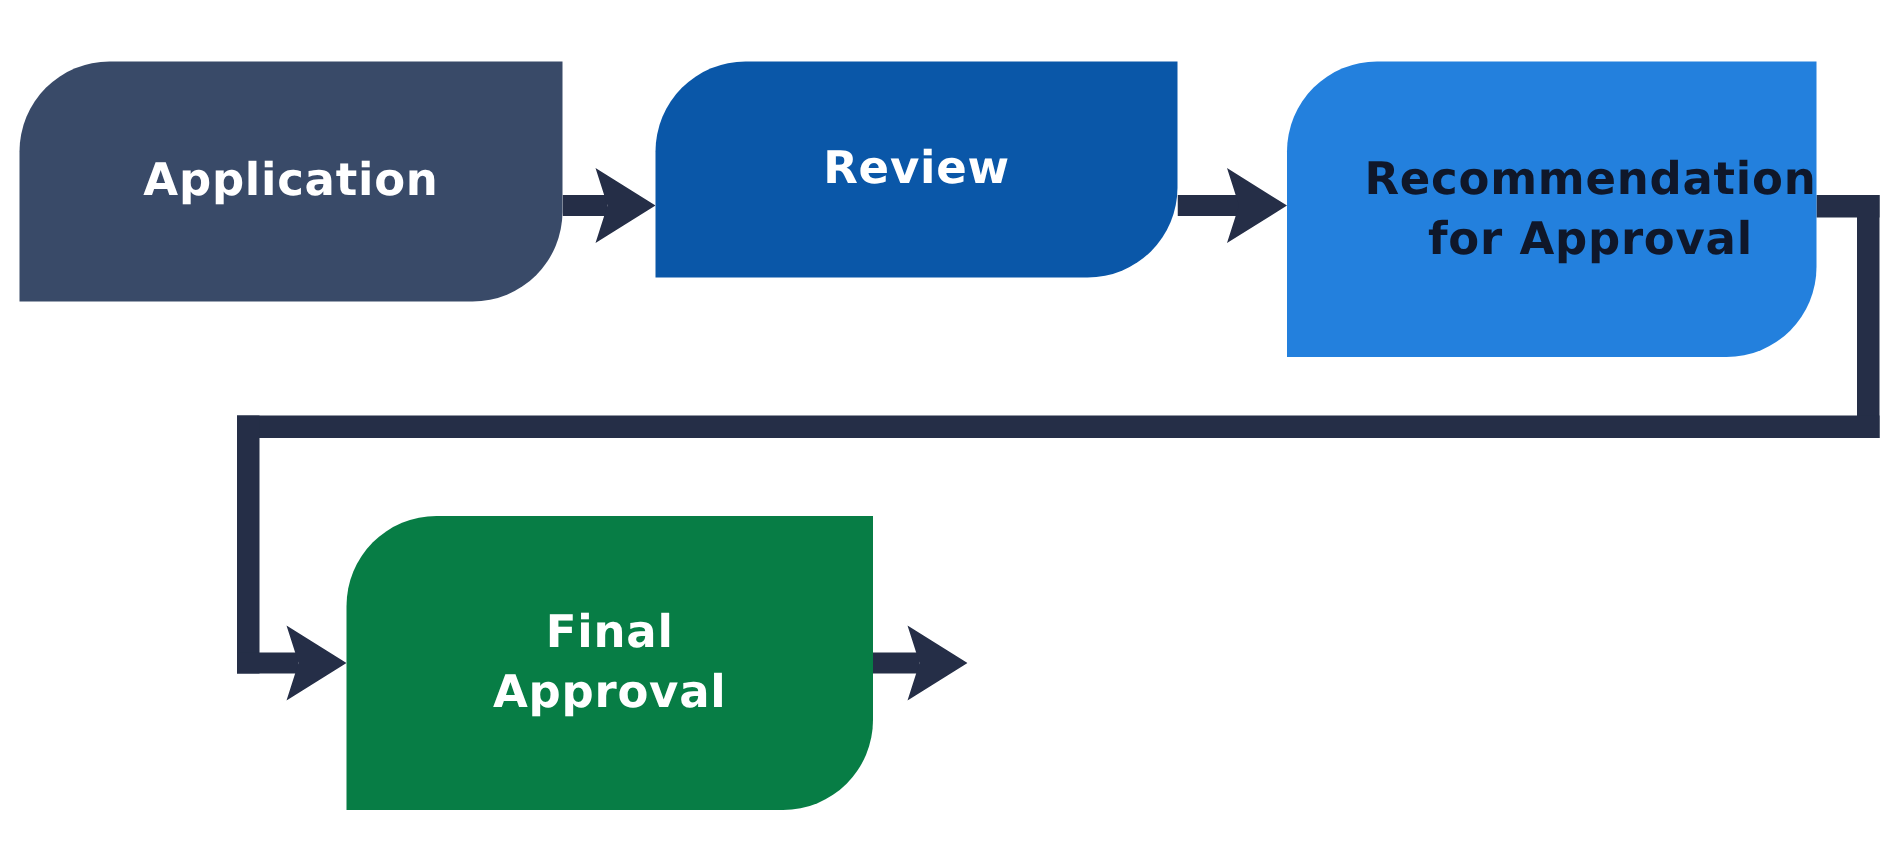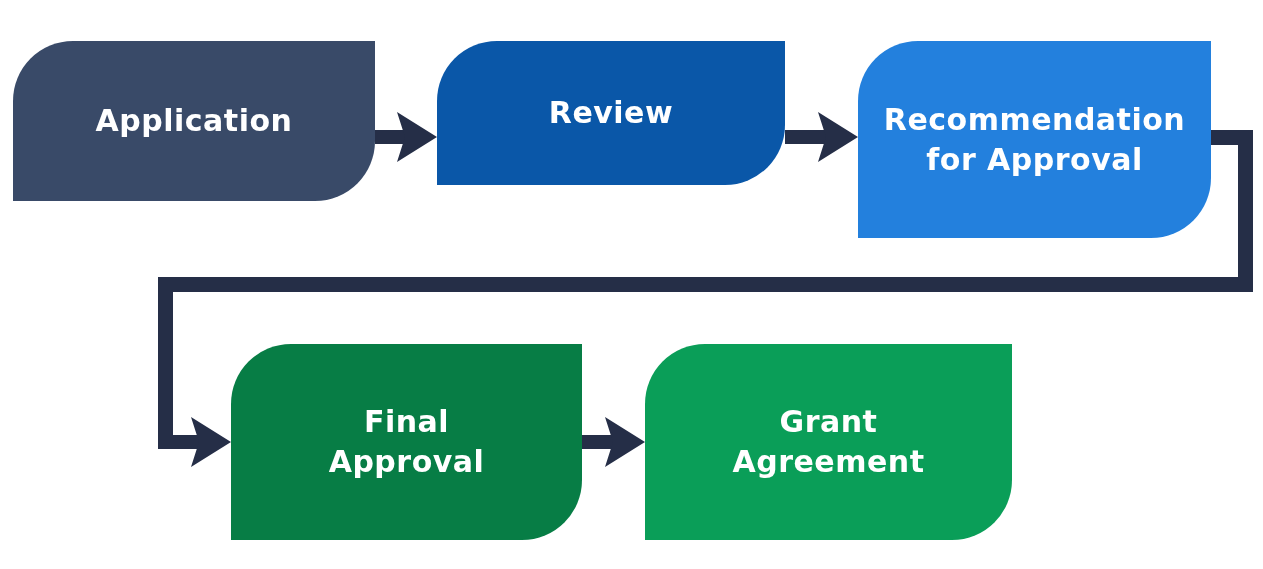--- a/index.html
+++ b/index.html
@@ -60,34 +60,30 @@
   </svg>
 
   <div class="step step-1" style="background: rgb(57, 74, 104); color: rgb(255, 255, 255);">
     <span>Application</span>
   </div>
 
   <div class="step step-2" style="background: rgb(10, 87, 168); color: rgb(255, 255, 255);">
     <span>Review</span>
   </div>
 
-  <div class="step step-3" style="background: rgb(35, 128, 221); color: #ffffff;">
+  <div class="step step-3" style="background: rgb(35, 128, 221); color: #0f172a; justify-content: flex-end;">
     <span>Recommendation
 for Approval</span>
   </div>
 
   <div class="step step-4" style="background: rgb(7, 125, 69); color: rgb(255, 255, 255);">
     <span>Final
 Approval</span>
   </div>
 
-  <div class="step step-5" style="background: rgb(10, 158, 88); color: rgb(255, 255, 255);">
-    <span>Grant
-Agreement</span>
-  </div>
 
   <svg class="arrow arrow-1" width="62" height="52" viewBox="0 0 62 52" aria-hidden="true">
     <g fill="#252E47">
       <rect x="0" y="19" width="30" height="14"></rect>
       <path d="M 22,1 L 62,26 L 22,51 L 30,26 Z"></path>
     </g>
   </svg>
 
   <svg class="arrow arrow-2" width="73" height="52" viewBox="0 0 73 52" aria-hidden="true">
     <g fill="#252E47">

